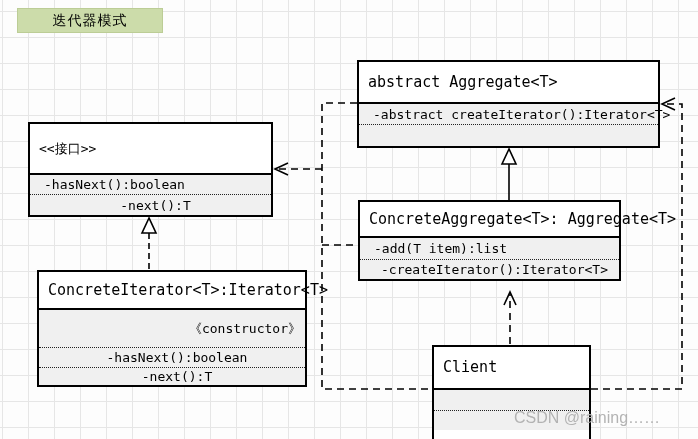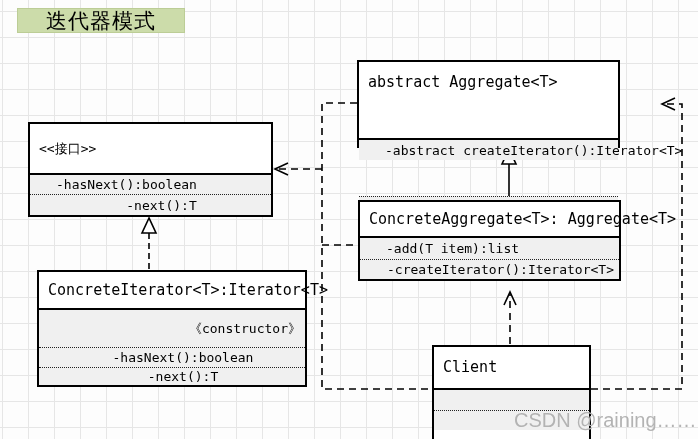--- a/index.html
+++ b/index.html
@@ -15,26 +15,26 @@
     background-size: 26px 26px;
     background-position: 2px 11px;
     font-family: "DejaVu Sans Mono", "Liberation Mono", monospace;
     color: #000;
   }
 
   
   .title-chip {
     position: absolute;
     left: 17px; top: 8px;
-    width: 168px; height: 25px;
+    width: 146px; height: 25px;
     background: #ccdcaa;
     border: 1px solid #bccd96;
     box-sizing: border-box;
     display: flex; align-items: center; justify-content: center;
-    font-size: 21px;
+    font-size: 14px;
     font-family: "DejaVu Sans", "Liberation Sans", sans-serif;
     letter-spacing: 1px;
   }
 
   
   .cls {
     position: absolute;
     box-sizing: border-box;
     border: 2px solid #000;
     background: #fff;
@@ -49,40 +49,40 @@
     justify-content: center;
     padding: 0 6px 0 9px;
     background: #fff;
   }
   .cname { font-size: 15px; line-height: 19px; white-space: nowrap; }
   .stereo { font-size: 13px; line-height: 16px; white-space: nowrap; }
   .row {
     box-sizing: border-box;
     flex: none;
     background: #f0f0f0;
-    padding: 0 4px 0 26px;
+    padding: 0 4px 0 14px;
     display: flex;
     flex-direction: column;
     justify-content: center;
     font-size: 13px;
     line-height: 15px;
     white-space: nowrap;
   }
   .row.first  { border-top: 2px solid #000; }
   .row.dotted { border-top: 1px dotted #222; text-align: center; }
   .ctor-stereo { padding-left: 6px; font-size: 13px; text-align: right; }
 
   
   #wires { position: absolute; left: 0; top: 0; pointer-events: none; }
 
   .watermark {
     position: absolute;
     left: 514px; top: 409px;
     font-family: "Liberation Sans", "DejaVu Sans", sans-serif;
-    font-size: 20px;
+    font-size: 16px;
     color: #b3b3b3;
     white-space: nowrap;
   }
 </style>
 </head>
 <body>
 
 <div id="stage">
 
   <div class="title-chip">
@@ -114,21 +114,21 @@
   </svg>
 
   <div class="cls" style="left:28px; top:122px; width:245px; height:95px;">
     <div class="hdr" style="height:49px">
       <div class="stereo">&lt;&lt;接口&gt;&gt;</div>
     </div>
     <div class="row first" style="height:21px">-hasNext():boolean</div>
     <div class="row dotted" style="height:21px">-next():T</div>
   </div>
 
-  <div class="cls" style="left:357px; top:60px; width:263px; height:88px;gap:36px;">
+  <div class="cls" style="left:357px; top:60px; width:303px; height:88px;">
     <div class="hdr" style="height:40px">
       <div class="cname">abstract Aggregate&lt;T&gt;</div>
     </div>
     <div class="row first" style="height:22px">-abstract createIterator():Iterator&lt;T&gt;</div>
     <div class="row dotted" style="height:22px"></div>
   </div>
 
   <div class="cls" style="left:358px; top:200px; width:263px; height:81px;">
     <div class="hdr" style="height:34px">
       <div class="cname">ConcreteAggregate&lt;T&gt;: Aggregate&lt;T&gt;</div>

